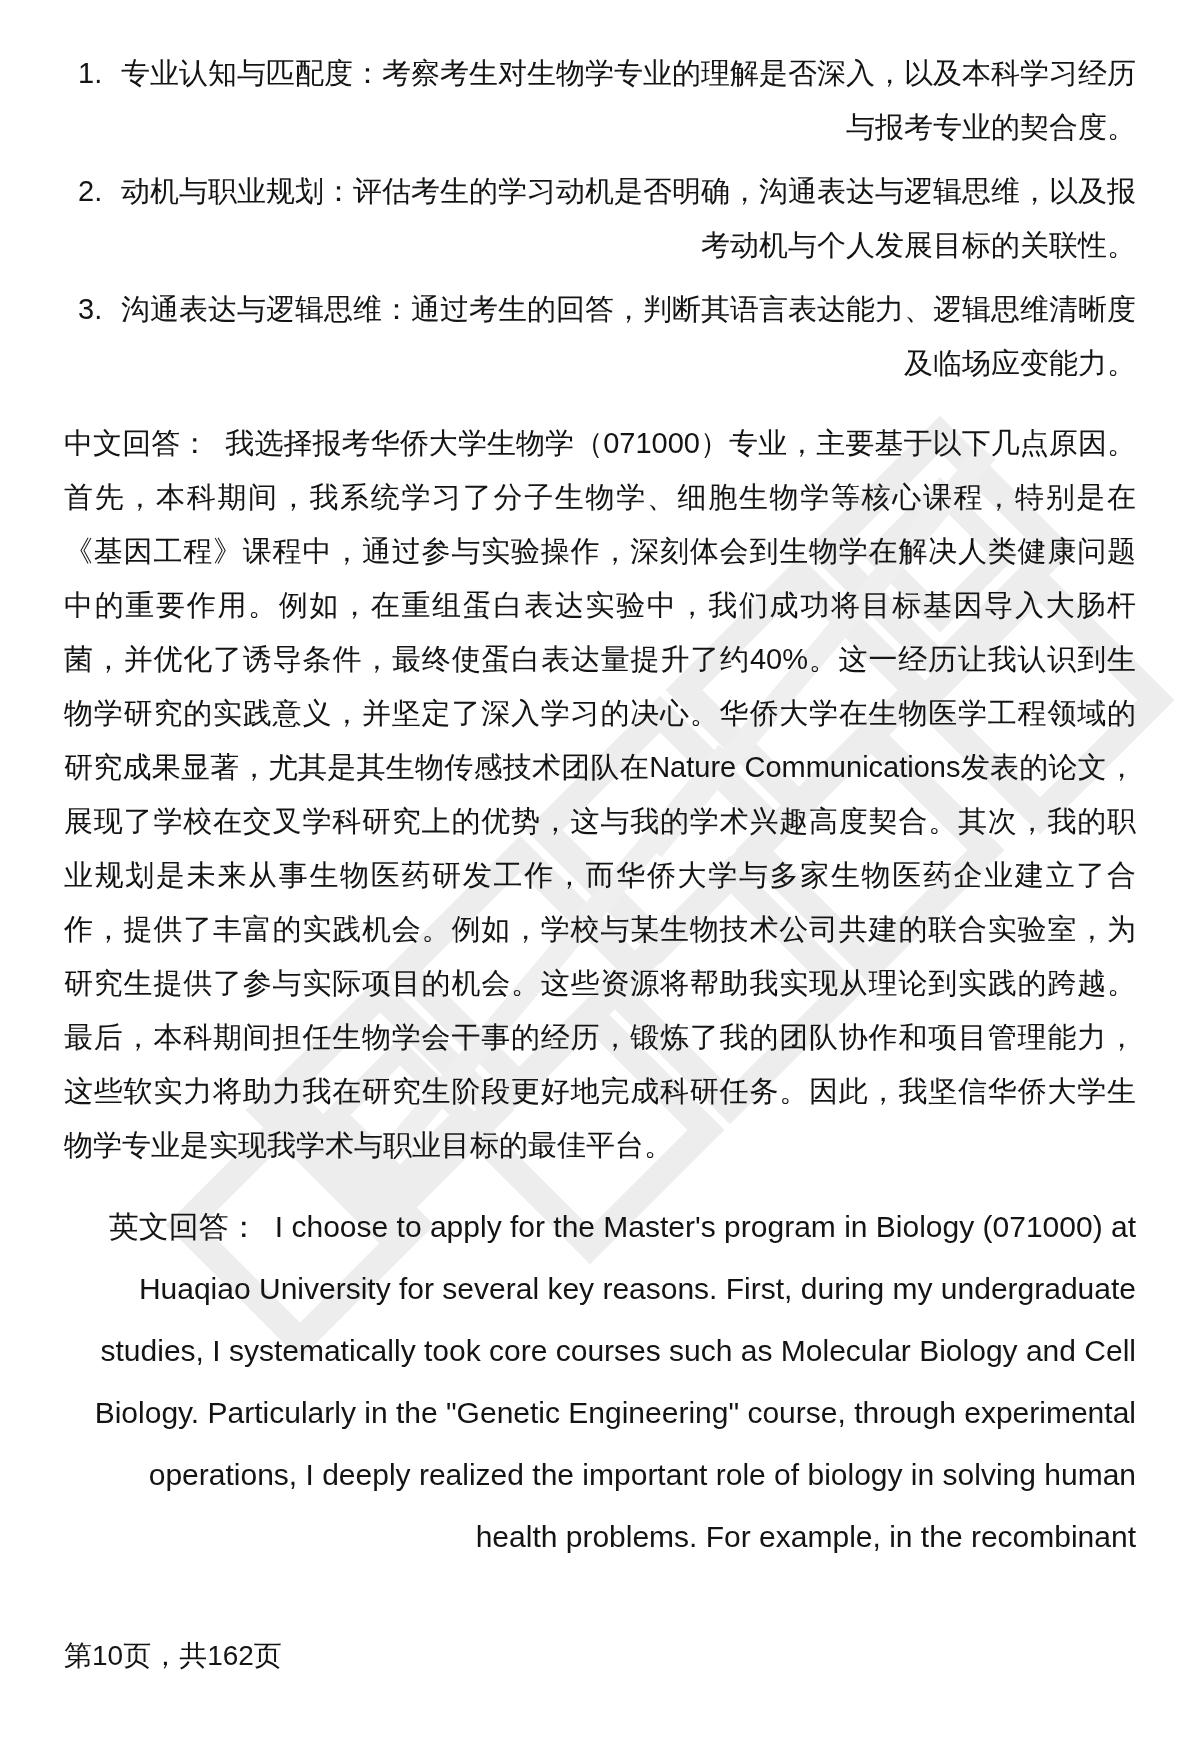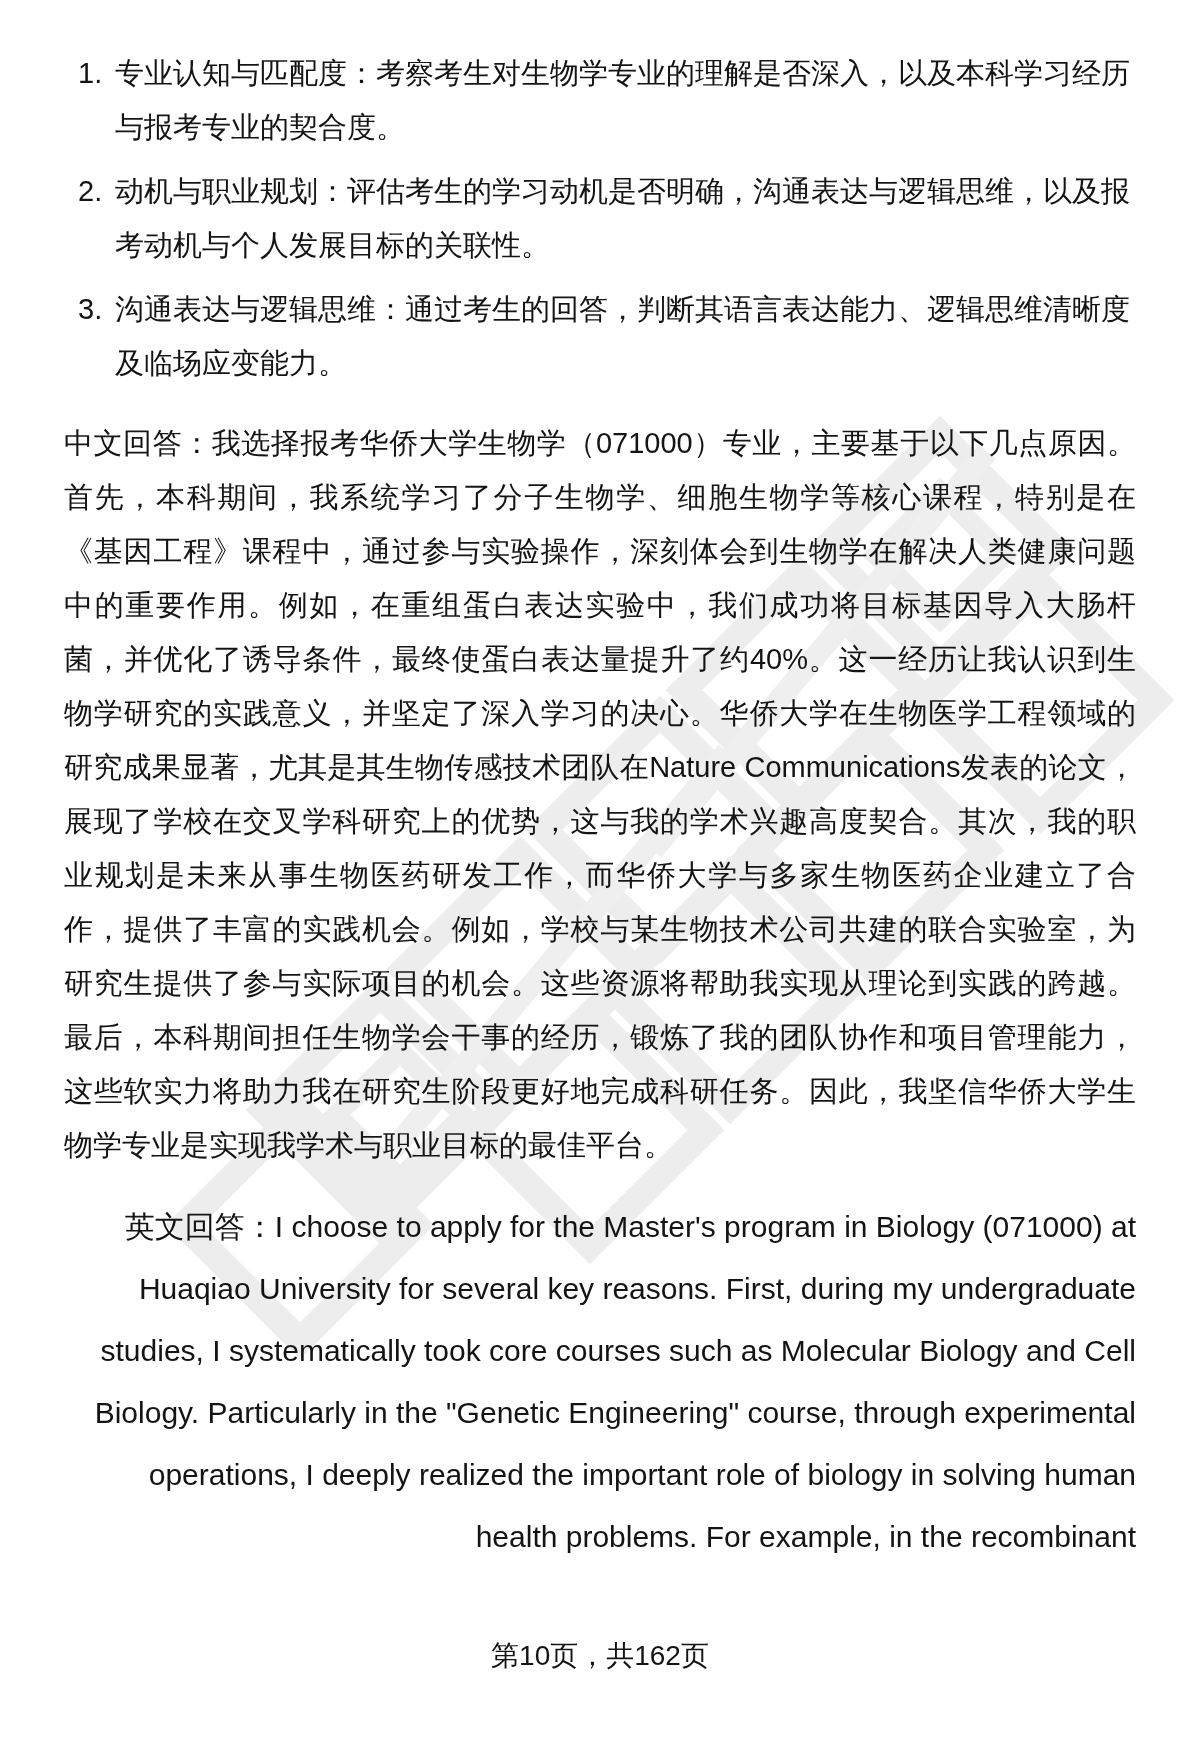--- a/index.html
+++ b/index.html
@@ -58,43 +58,45 @@
     display: flex;
     font-size: 29px;
     line-height: 54px;
     margin-bottom: 10px;
   }
   .list-item .num {
     flex: 0 0 37px;
   }
   .list-item .txt {
     flex: 1 1 auto;
+    text-align: right;
   }
 
   .para {
     margin: 0;
     text-align: right;
   }
   .para.zh {
     margin-top: 26px;
     font-size: 29px;
     line-height: 54px;
     text-align: justify;
   }
   .para.en {
     margin-top: 24px;
     font-size: 30px;
     line-height: 62px;
   }
   .answer-label {
+    margin-right: 16px;
   }
 
   .footer {
     margin-top: 70px;
-    text-align: center;
+    text-align: left;
     font-size: 28px;
     line-height: 36px;
   }
 </style>
 </head>
 <body>
 
 <div class="watermark">
   <div class="wm-diamond" style="left:845px; top:455px;"></div>
   <div class="wm-diamond" style="left:945px; top:605px;"></div>

